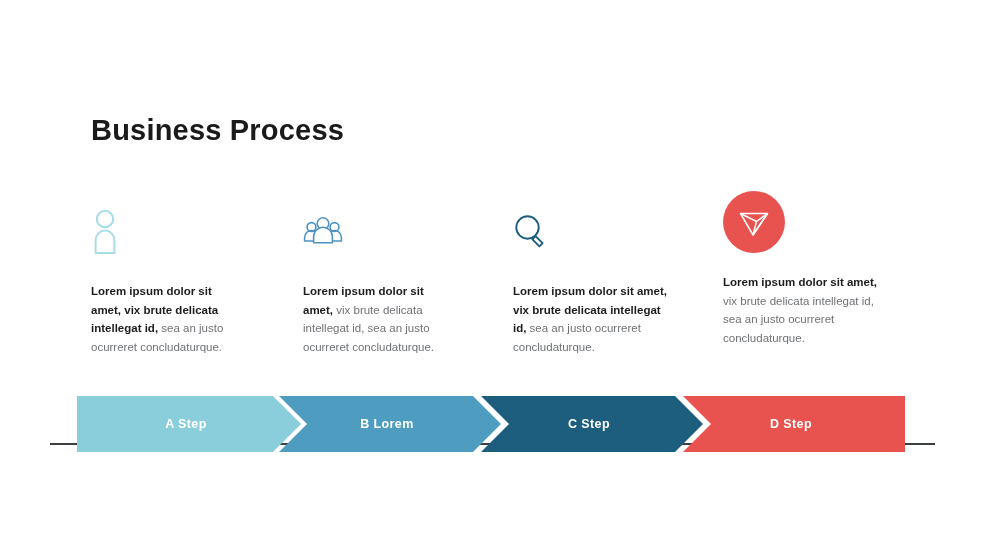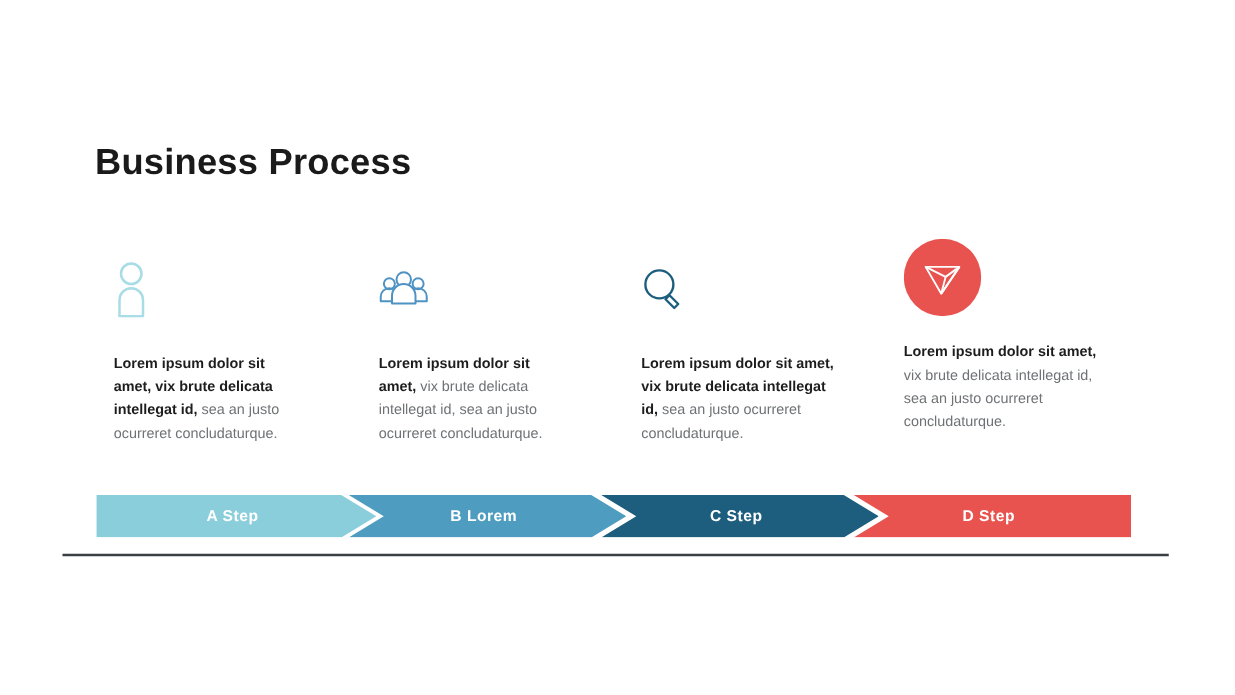--- a/index.html
+++ b/index.html
@@ -19,21 +19,21 @@
     position: absolute;
     left: 0; top: 0;
     width: 988px;
     height: 556px;
     background: #ffffff;
   }
 
   
   #page-title {
     position: absolute;
-    left: 76px;
+    left: 91px;
     top: 112px;
     font-size: 29px;
     font-weight: bold;
     letter-spacing: 0.2px;
     color: #1a1a1a;
     line-height: 36px;
     white-space: nowrap;
   }
 
   
@@ -74,21 +74,21 @@
   #process-banner {
     position: absolute;
     left: 77px;
     top: 396px;
     width: 828px;
     height: 48px;
   }
   .step {
     position: absolute;
     top: 0;
-    height: 34px;
+    height: 56px;
     display: flex;
     align-items: center;
     justify-content: center;
   }
   .step-label {
     color: #ffffff;
     font-size: 12.5px;
     font-weight: bold;
     letter-spacing: 0.4px;
     position: relative;

